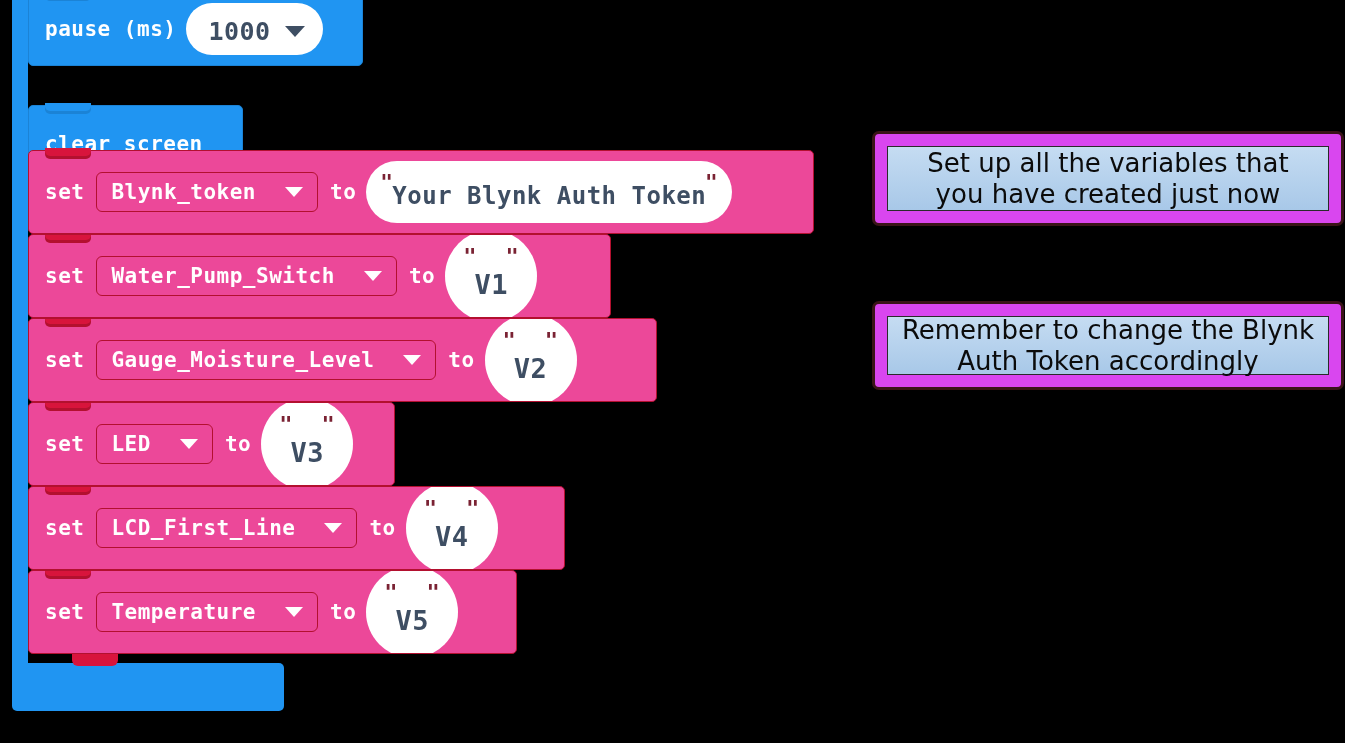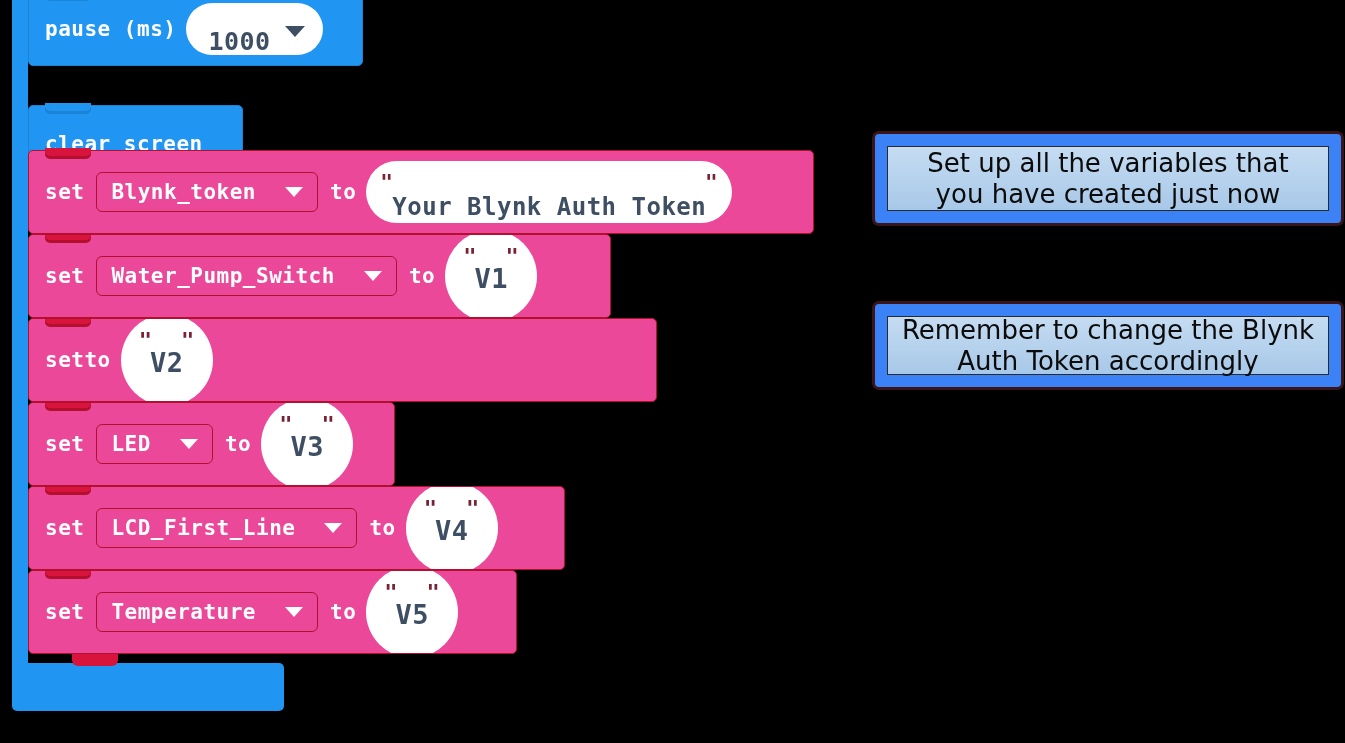--- a/index.html
+++ b/index.html
@@ -99,31 +99,31 @@
   .valfield .q{
     position:absolute;top:10px;color:#7A2233;font-size:22px;font-weight:bold;
     line-height:1;
   }
   .valfield.pill .q{top:12px;font-size:21px;}
   .valfield.pill .q.l{left:14px;}
   .valfield.pill .q.r{right:14px;}
   .valfield.round .q{top:16px;}
   .valfield.round .q.l{left:18px;}
   .valfield.round .q.r{right:18px;}
-  .valfield .vtext{position:relative;top:2px;}
-  .valfield.pill .vtext{top:15px;}
+  .valfield .vtext{position:relative;top:8px;}
+  .valfield.pill .vtext{top:4px;}
 
   
   .note{
     position:absolute;
     box-sizing:border-box;
     border:3px solid #3A1418;
     border-radius:7px;
     padding:12px;
-    background:#3b82f6;
+    background:#d946ef;
   }
   .note-inner{
     box-sizing:border-box;
     width:100%;height:100%;
     background:linear-gradient(180deg,#C5DCF2 0%,#A8C8E8 100%);
     border:1px solid #2A2A2A;
     display:flex;align-items:center;justify-content:center;
     text-align:center;
     color:#0B0B0B;
     font-family:"DejaVu Sans","Liberation Sans",sans-serif;
@@ -139,21 +139,21 @@
 
   <div class="green-stub"></div>
 
   <div class="wrapper"></div>
   <div class="wrapper-bottom"></div>
 
   <div class="blk blue" style="left:28px;top:-8px;width:335px;height:74px;">
     <div class="notch"></div>
     <span class="lbl">pause (ms)</span>
     <span class="valfield pill" style="height:52px;border-radius:30px;padding:0 18px 0 22px;">
-      <span class="vtext" style="top:12px;font-size:25px;">1000</span>
+      <span class="vtext" style="top:2px;font-size:25px;">1000</span>
       <span style="display:inline-block;width:14px"></span>
       <span class="caret" style="border-top-color:#3E4E63;border-left-width:10px;border-right-width:10px;border-top-width:11px;position:relative;top:2px;"></span>
     </span>
   </div>
 
   <div class="blk blue" style="left:28px;top:72px;width:215px;height:78px;margin-top:33px;">
     <div class="notch"></div>
     <span class="lbl">clear screen</span>
   </div>
 
@@ -183,20 +183,24 @@
     <span class="valfield round">
       <span class="q l">"</span>
       <span class="vtext">V1</span>
       <span class="q r">"</span>
     </span>
   </div>
 
   <div class="blk red" style="left:28px;top:318px;width:629px;height:84px;overflow:hidden;">
     <div class="notch"></div>
     <span class="lbl">set</span>
+    <span class="dropdown">
+      <span>Gauge_Moisture_Level</span>
+      <span class="caret"></span>
+    </span>
     <span class="lbl">to</span>
     <span class="valfield round">
       <span class="q l">"</span>
       <span class="vtext">V2</span>
       <span class="q r">"</span>
     </span>
   </div>
 
   <div class="blk red" style="left:28px;top:402px;width:367px;height:84px;overflow:hidden;">
     <div class="notch"></div>

